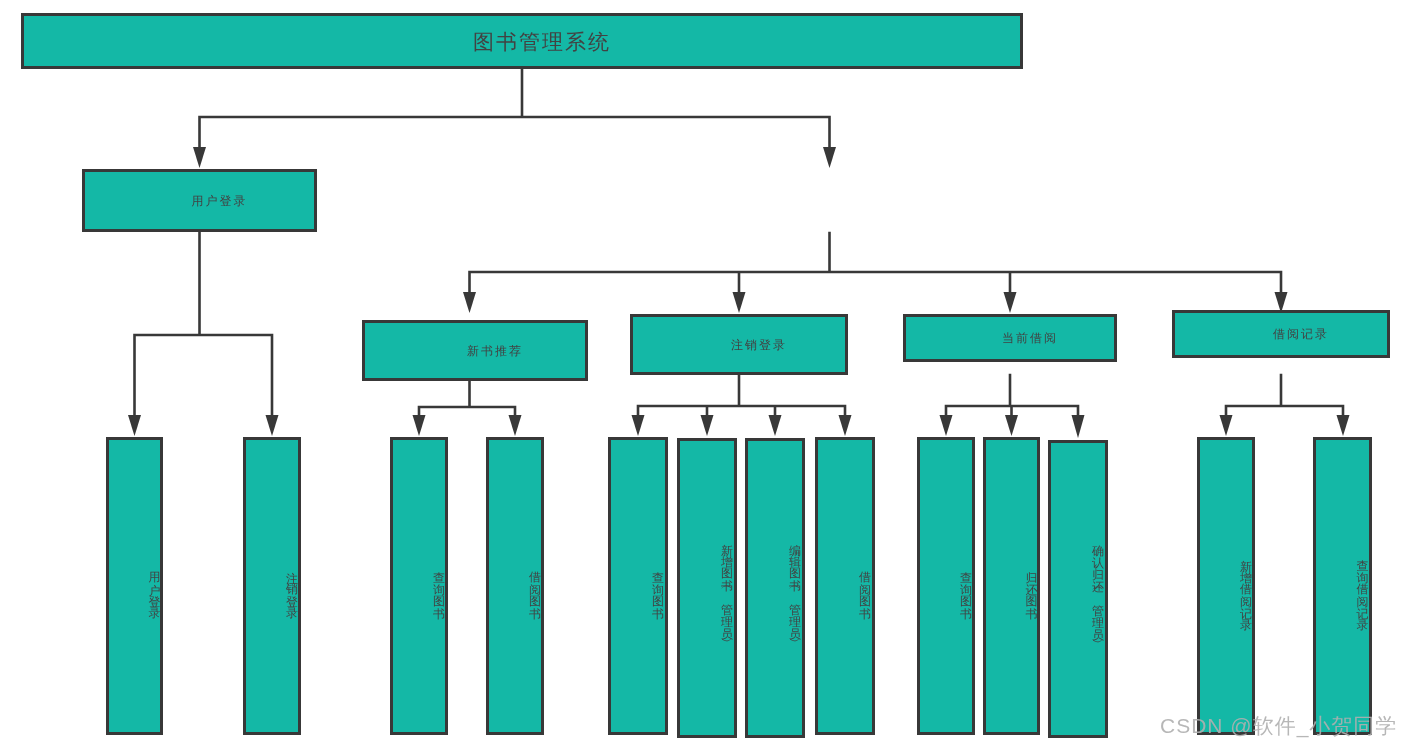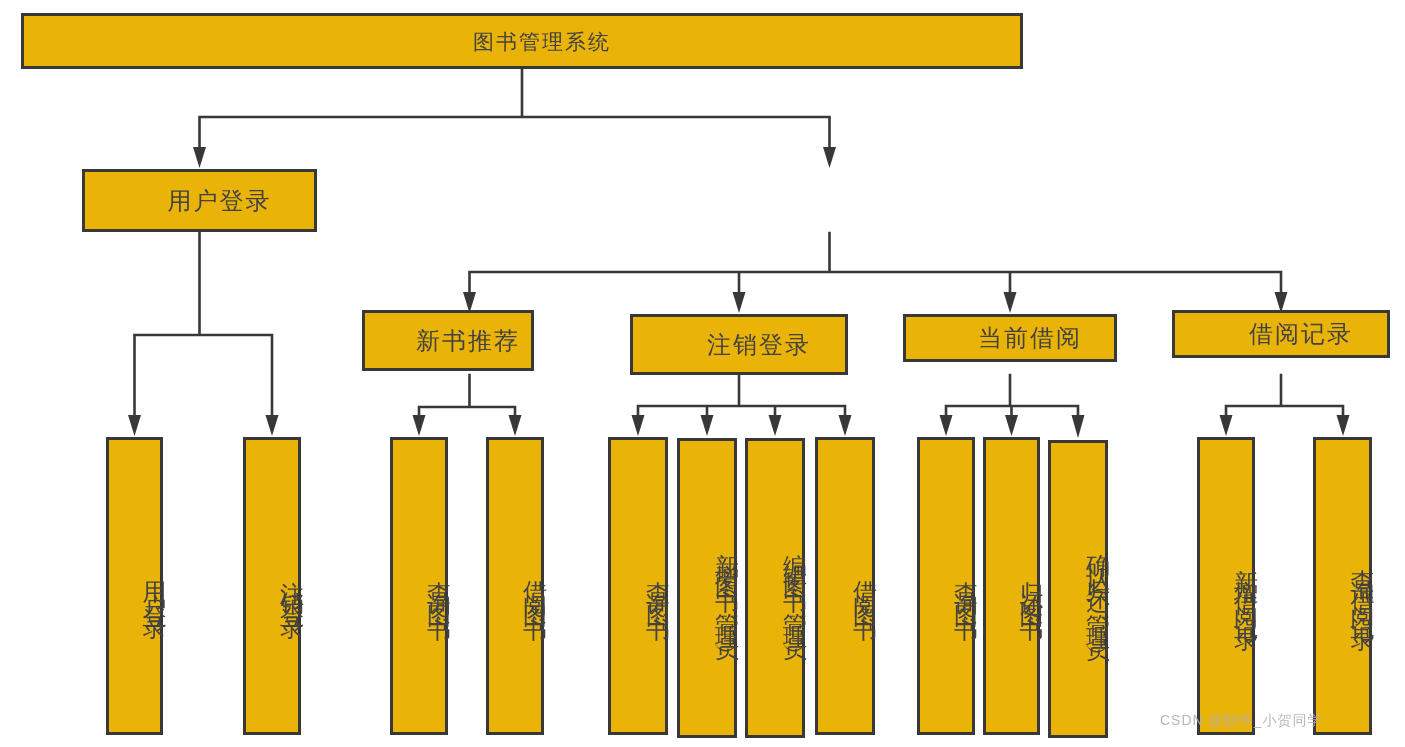--- a/index.html
+++ b/index.html
@@ -12,44 +12,44 @@
   #canvas{
     position:relative;
     width:1405px;height:747px;
     background:var(--bg);
     overflow:hidden;
   }
   #wires{position:absolute;left:0;top:0;width:1405px;height:747px;}
   .node{
     position:absolute;
     box-sizing:border-box;
-    background:#eab308;
+    background:#14b8a6;
     border:3px solid var(--line);
     display:flex;
     align-items:center;
     justify-content:center;
     color:var(--text);
     padding-left:40px;
   }
   .node .label{
-    font-size:24px;
+    font-size:12px;
     line-height:1;
     letter-spacing:2px;
     white-space:nowrap;
   }
   .node.v .label{
     writing-mode:vertical-rl;
     letter-spacing:12px;
     white-space:normal;
   }
   .node.root .label{font-size:21px;}
   #watermark{
     position:absolute;
     left:1160px;top:712px;
-    font-size:14px;
+    font-size:21px;
     letter-spacing:1px;
     color:#b0b0b0;
     opacity:0.9;
     white-space:nowrap;
     z-index:5;
   }
 </style>
 </head>
 <body>
 
@@ -88,21 +88,21 @@
   </svg>
 
   <div class="node root" style="left:21px;top:13px;width:1002px;height:56px">
     <span class="label">图书管理系统</span>
   </div>
 
   <div class="node" style="left:82px;top:169px;width:235px;height:63px">
     <span class="label">用户登录</span>
   </div>
 
-  <div class="node" style="left:362px;top:310px;width:172px;height:61px">
+  <div class="node" style="left:362px;top:320px;width:226px;height:61px">
     <span class="label">新书推荐</span>
   </div>
   <div class="node" style="left:630px;top:314px;width:218px;height:61px">
     <span class="label">注销登录</span>
   </div>
   <div class="node" style="left:903px;top:314px;width:214px;height:48px">
     <span class="label">当前借阅</span>
   </div>
   <div class="node" style="left:1172px;top:310px;width:218px;height:48px">
     <span class="label">借阅记录</span>

